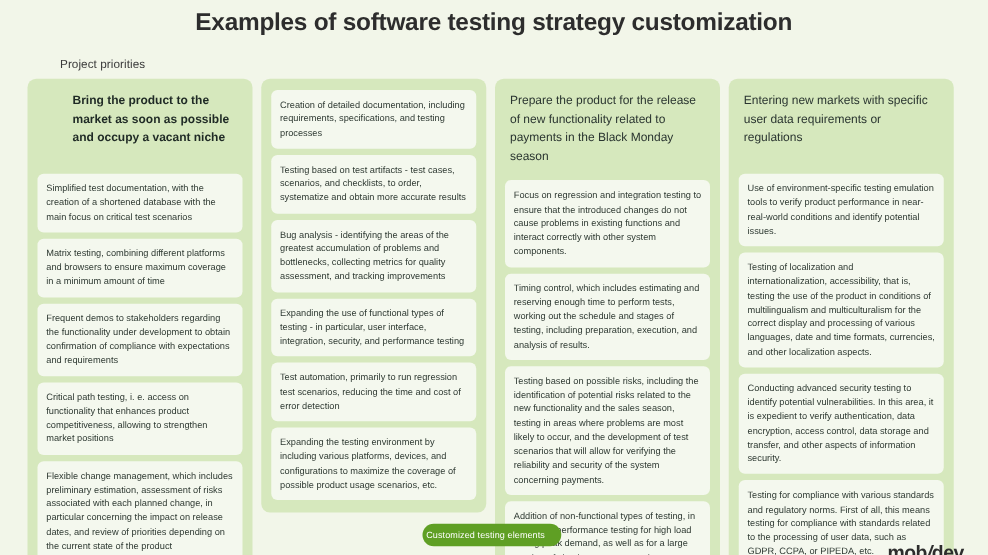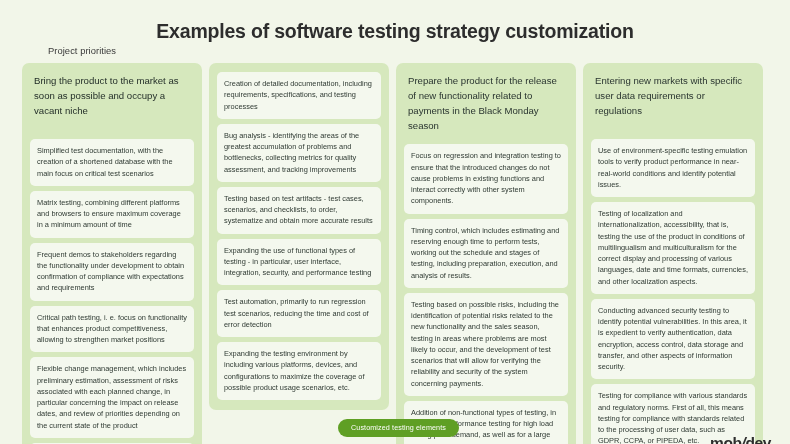--- a/index.html
+++ b/index.html
@@ -21,21 +21,21 @@
     position: relative;
     box-sizing: border-box;
     background: #f2f6e9;
   }
   .title {
     text-align: center;
     font-size: 19.5px;
     font-weight: bold;
     color: #2d2d2d;
     letter-spacing: -0.2px;
-    padding-top: 21px;
+    padding-top: 8px;
     line-height: 1.1;
   }
   .subtitle {
     position: absolute;
     left: 22px;
     top: 45px;
     font-size: 9.4px;
     color: #3a3a3a;
     letter-spacing: 0.05px;
     margin-left: 26px;
@@ -62,22 +62,23 @@
   }
   .col-header {
     font-size: 9.6px;
     line-height: 1.55;
     color: #2a3530;
     padding: 2px 4px 6px 4px;
     min-height: 62px;
     box-sizing: border-box;
   }
   .col-header.strong {
-    font-weight: normal;
+    font-weight: bold;
     color: #1f2a25;
+    margin-left: 24px;
   }
   .item {
     background: #f4f8ee;
     border-radius: 5px;
     padding: 6px 7px 7px 7px;
     font-size: 7.4px;
     line-height: 1.52;
     color: #2f3a33;
     box-sizing: border-box;
   }
@@ -89,21 +90,21 @@
     height: 26px;
   }
   .badge {
     position: absolute;
     left: 338px;
     top: 1px;
     background: #5f9f24;
     color: #ffffff;
     font-size: 7.2px;
     border-radius: 20px;
-    padding: 4px 13px 5px 13px;
+    padding: 4px 13px 5px 3px;
     letter-spacing: 0.1px;
     white-space: nowrap;
   }
   .logo {
     position: absolute;
     right: 19px;
     top: 16px;
     font-size: 15.5px;
     font-weight: bold;
     color: #2d2d2d;
@@ -122,28 +123,28 @@
   <div class="title">Examples of software testing strategy customization</div>
 
   <div class="subtitle">Project priorities</div>
 
   <div class="columns">
       <div class="column">
         <div class="col-header strong">Bring the product to the market as soon as possible and occupy a vacant niche</div>
         <div class="item">Simplified test documentation, with the creation of a shortened database with the main focus on critical test scenarios</div>
         <div class="item">Matrix testing, combining different platforms and browsers to ensure maximum coverage in a minimum amount of time</div>
         <div class="item">Frequent demos to stakeholders regarding the functionality under development to obtain confirmation of compliance with expectations and requirements</div>
-        <div class="item">Critical path testing, i. e. focus on functionality that enhances product competitiveness, allowing to strengthen market positions</div>
+        <div class="item">Critical path testing, i. e. access on functionality that enhances product competitiveness, allowing to strengthen market positions</div>
         <div class="item">Flexible change management, which includes preliminary estimation, assessment of risks associated with each planned change, in particular concerning the impact on release dates, and review of priorities depending on the current state of the product</div>
         <div class="item">Active communication to ensure rapid adaptation of the project parties to new requirements and changes to the product, etc.</div>
       </div>
       <div class="column">
         <div class="item">Creation of detailed documentation, including requirements, specifications, and testing processes</div>
+        <div class="item">Testing based on test artifacts - test cases, scenarios, and checklists, to order, systematize and obtain more accurate results</div>
         <div class="item">Bug analysis - identifying the areas of the greatest accumulation of problems and bottlenecks, collecting metrics for quality assessment, and tracking improvements</div>
-        <div class="item">Testing based on test artifacts - test cases, scenarios, and checklists, to order, systematize and obtain more accurate results</div>
         <div class="item">Expanding the use of functional types of testing - in particular, user interface, integration, security, and performance testing</div>
         <div class="item">Test automation, primarily to run regression test scenarios, reducing the time and cost of error detection</div>
         <div class="item">Expanding the testing environment by including various platforms, devices, and configurations to maximize the coverage of possible product usage scenarios, etc.</div>
       </div>
       <div class="column">
         <div class="col-header">Prepare the product for the release of new functionality related to payments in the Black Monday season</div>
         <div class="item">Focus on regression and integration testing to ensure that the introduced changes do not cause problems in existing functions and interact correctly with other system components.</div>
         <div class="item">Timing control, which includes estimating and reserving enough time to perform tests, working out the schedule and stages of testing, including preparation, execution, and analysis of results.</div>
         <div class="item">Testing based on possible risks, including the identification of potential risks related to the new functionality and the sales season, testing in areas where problems are most likely to occur, and the development of test scenarios that will allow for verifying the reliability and security of the system concerning payments.</div>
         <div class="item">Addition of non-functional types of testing, in particular, performance testing for high load during peak demand, as well as for a large number of simultaneous transactions.</div>

